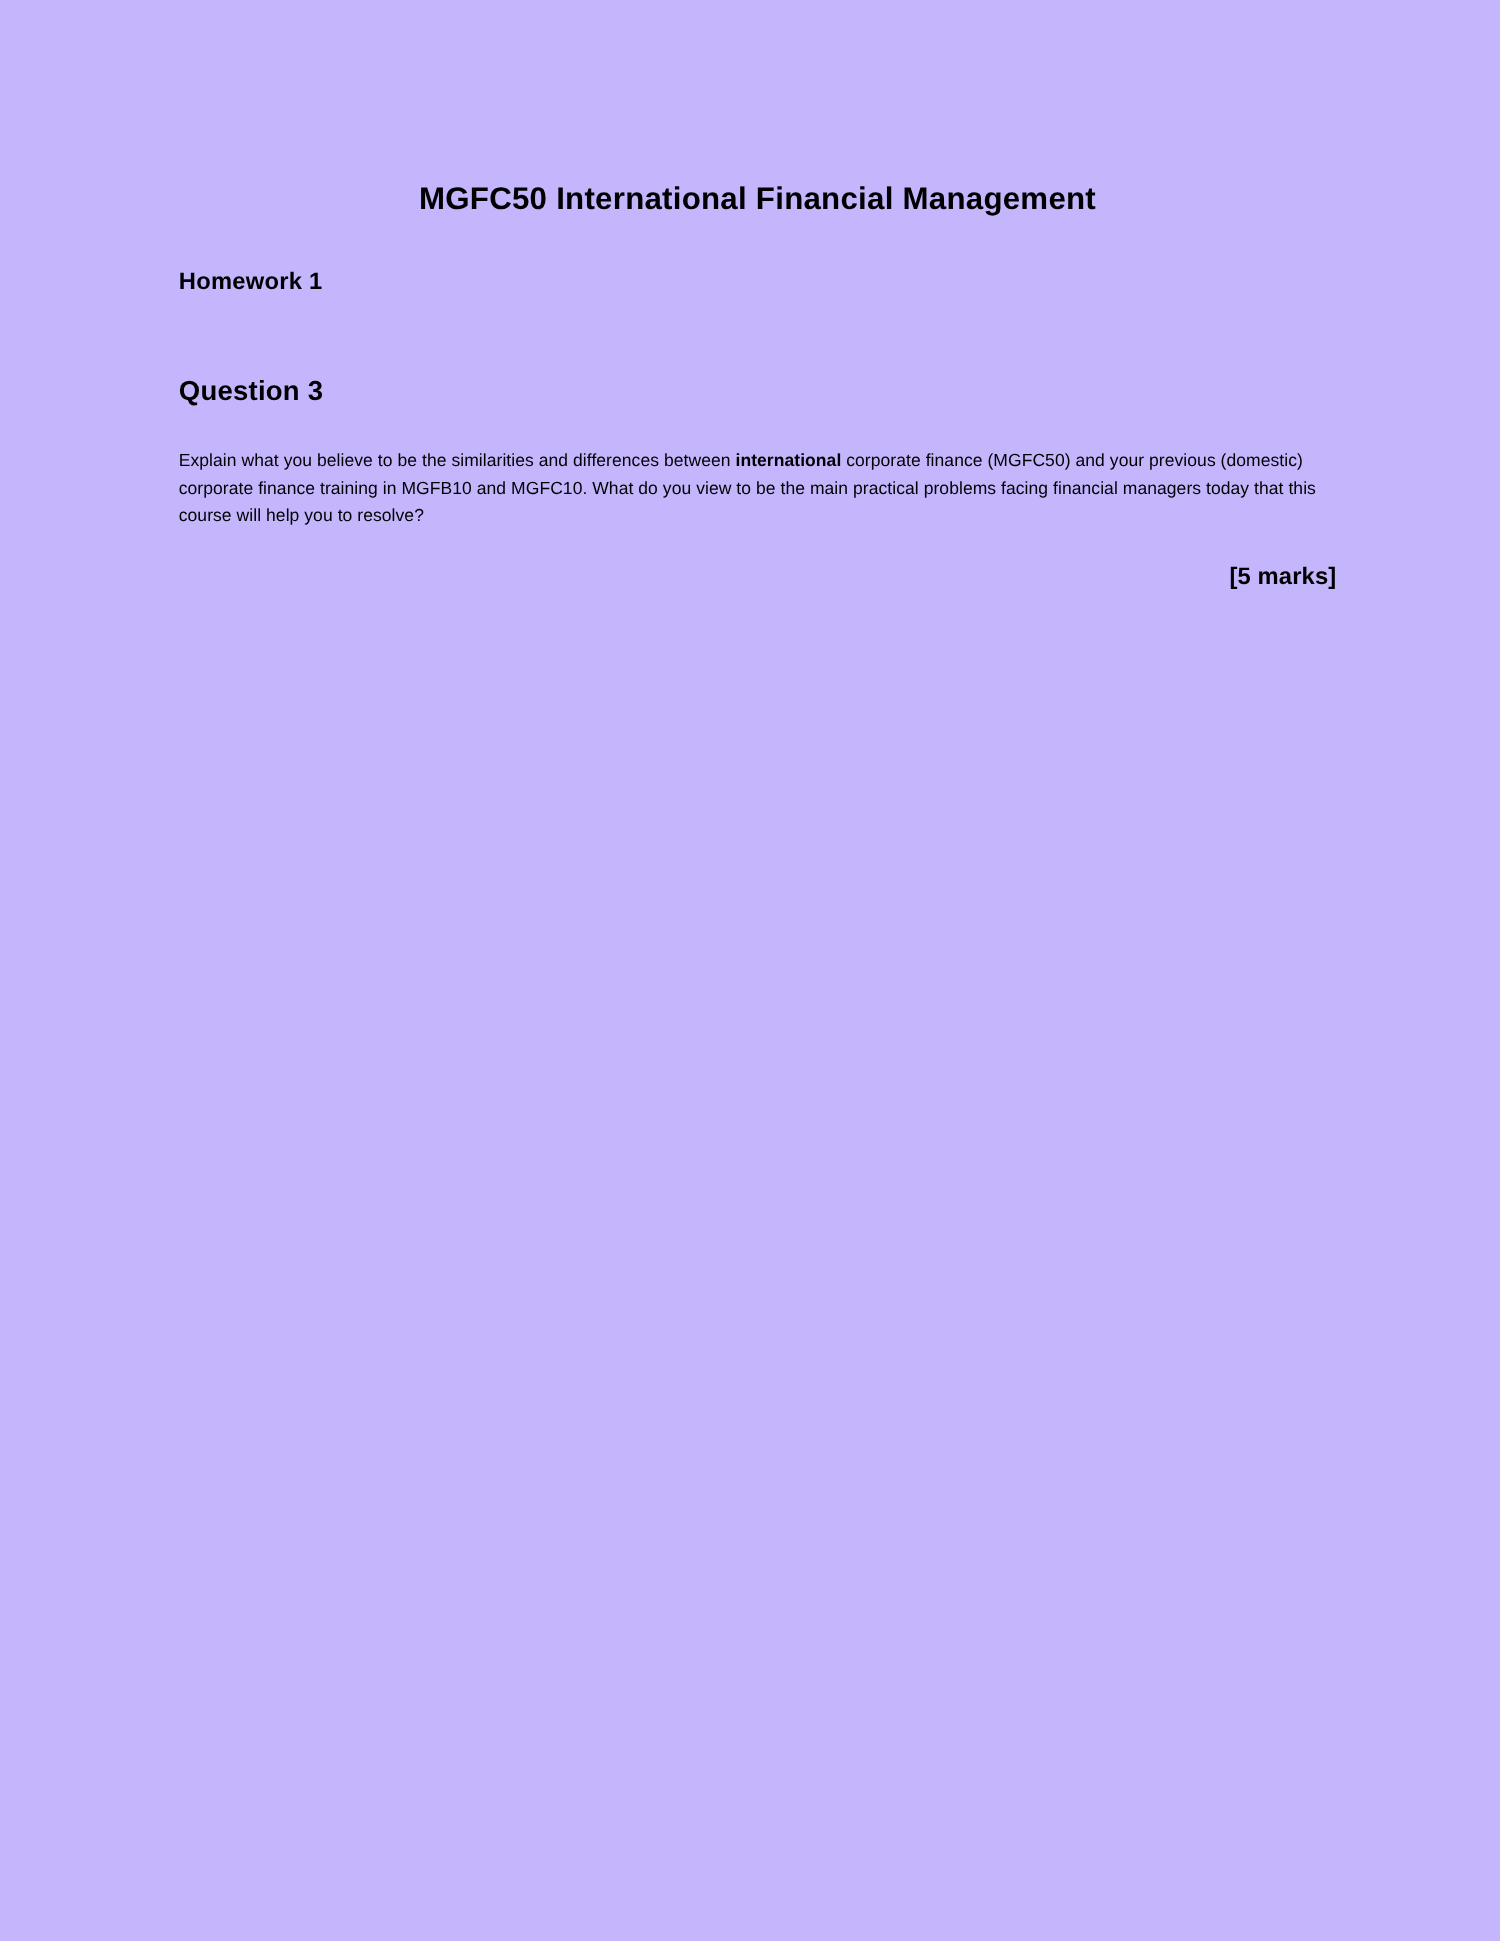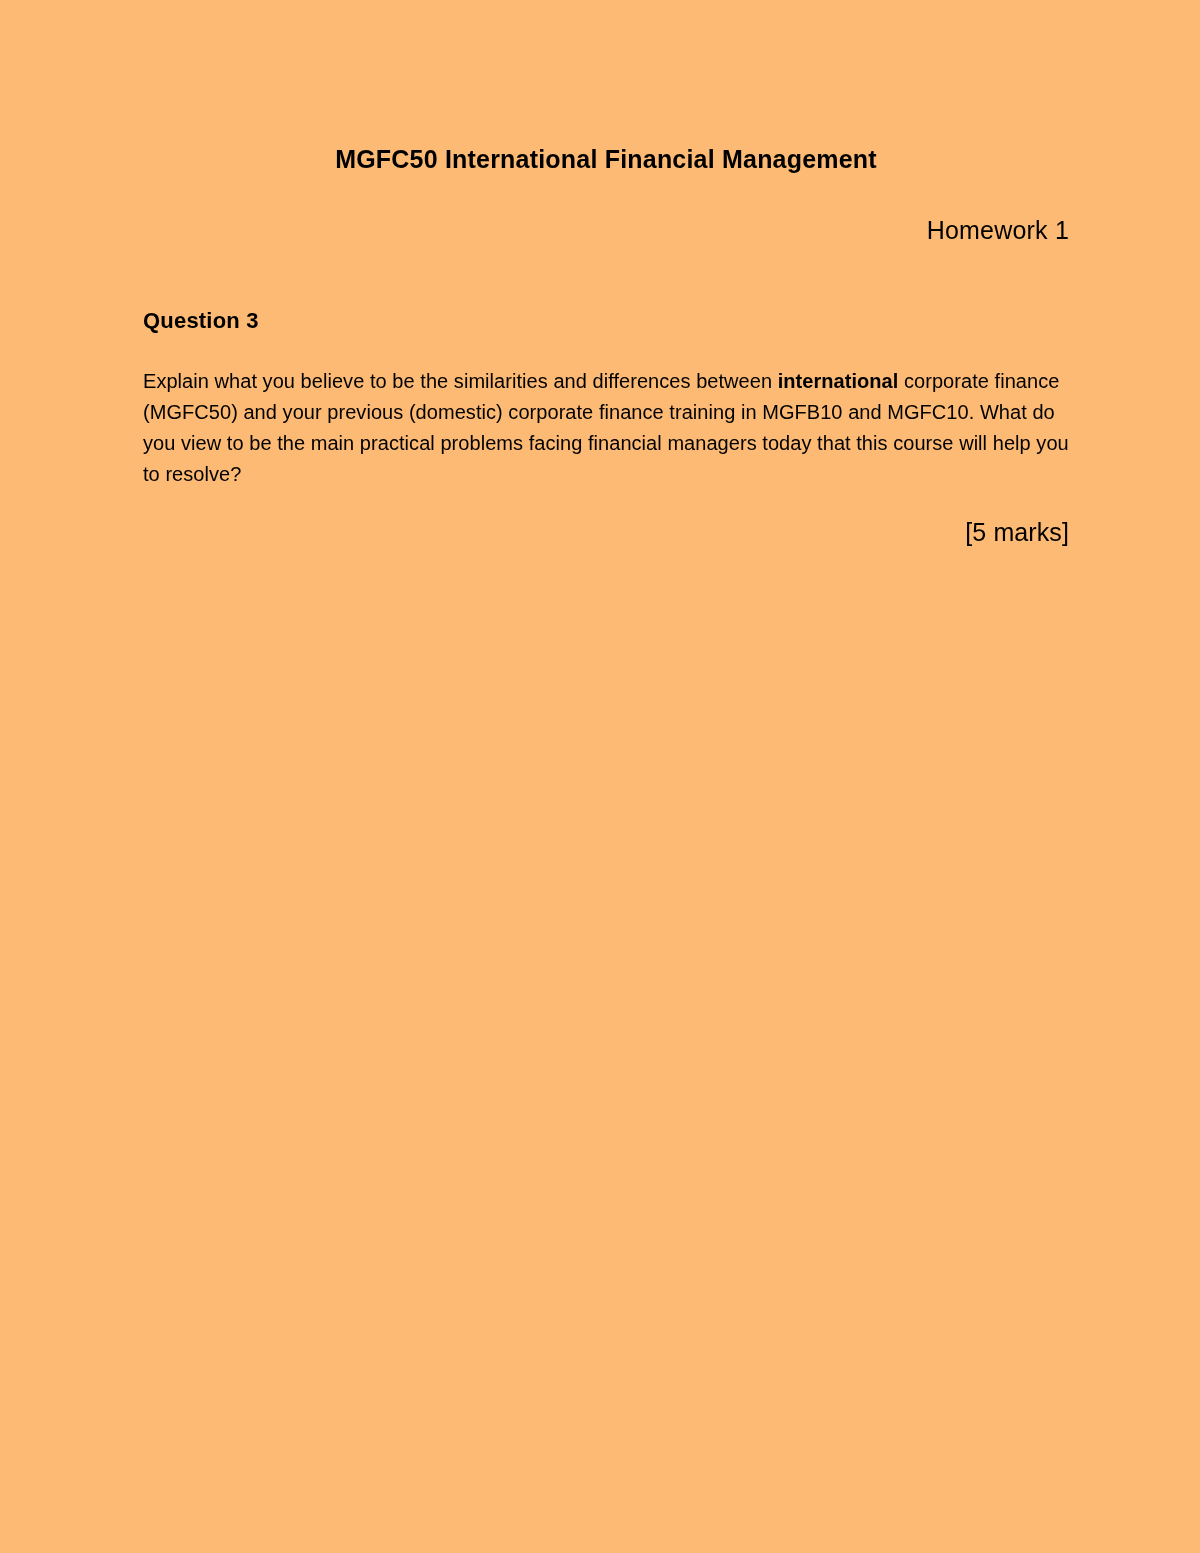--- a/index.html
+++ b/index.html
@@ -8,70 +8,70 @@
     background: #ffffff;
   }
   body {
     font-family: "Liberation Sans", sans-serif;
     color: #000000;
   }
   .page {
     position: relative;
     width: 1200px;
     height: 1553px;
-    background: #fdba74;
+    background: #c4b5fd;
     margin: 0 auto;
     overflow: hidden;
   }
   .content {
     position: absolute;
     left: 143px;
     top: 0;
     width: 926px;
   }
   .doc-title {
     text-align: center;
     font-size: 25px;
     font-weight: bold;
     letter-spacing: 0.2px;
     margin: 0;
     padding-top: 143px;
     line-height: 1.3;
   }
   .doc-subtitle {
-    text-align: right;
-    font-size: 25px;
-    font-weight: normal;
+    text-align: left;
+    font-size: 19px;
+    font-weight: bold;
     letter-spacing: 0.2px;
     margin: 0;
     padding-top: 38px;
     line-height: 1.3;
   }
   .question-heading {
     font-size: 22px;
     font-weight: bold;
     letter-spacing: 0.2px;
     margin: 0;
     padding-top: 62px;
     text-align: left;
   }
   .question-body {
-    font-size: 20px;
+    font-size: 14px;
     line-height: 1.55;
     margin: 0;
     padding-top: 32px;
     text-align: left;
     letter-spacing: 0.05px;
   }
   .question-body strong {
     font-weight: bold;
   }
   .marks {
-    font-size: 25px;
-    font-weight: normal;
+    font-size: 19px;
+    font-weight: bold;
     text-align: right;
     margin: 0;
     padding-top: 28px;
     letter-spacing: 0.1px;
   }
   .spacer {
     height: 1000px;
   }
 </style>
 </head>

